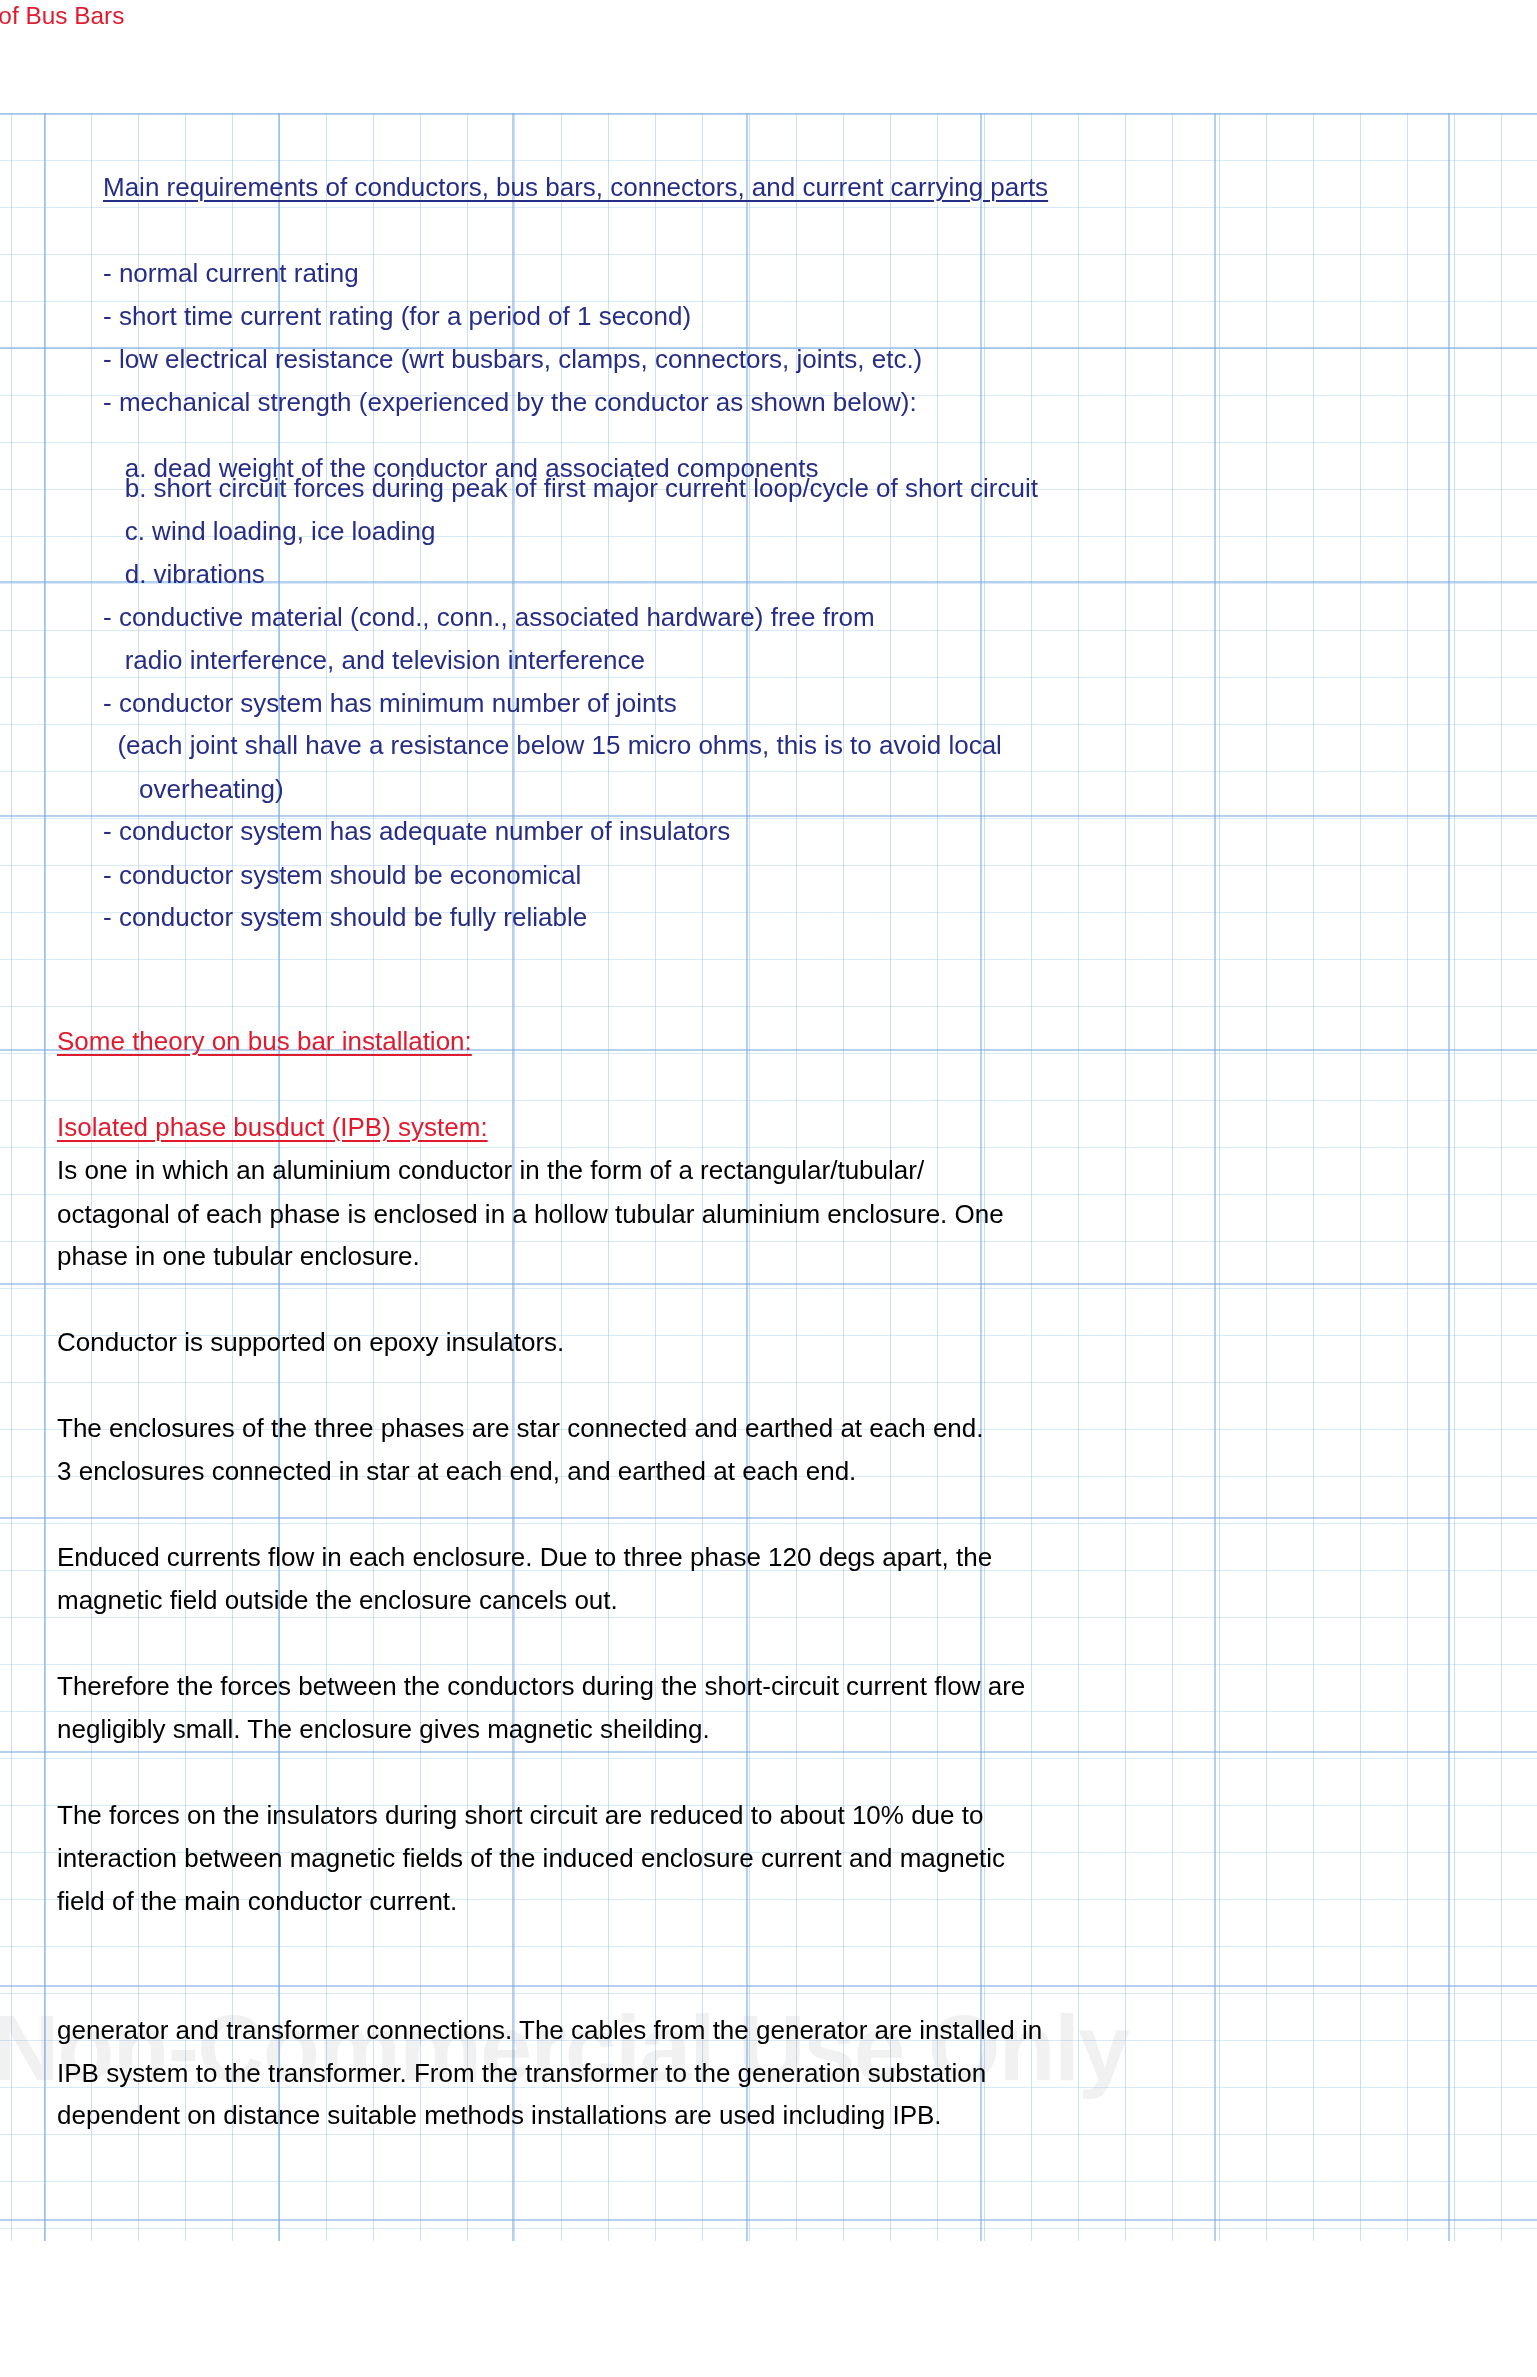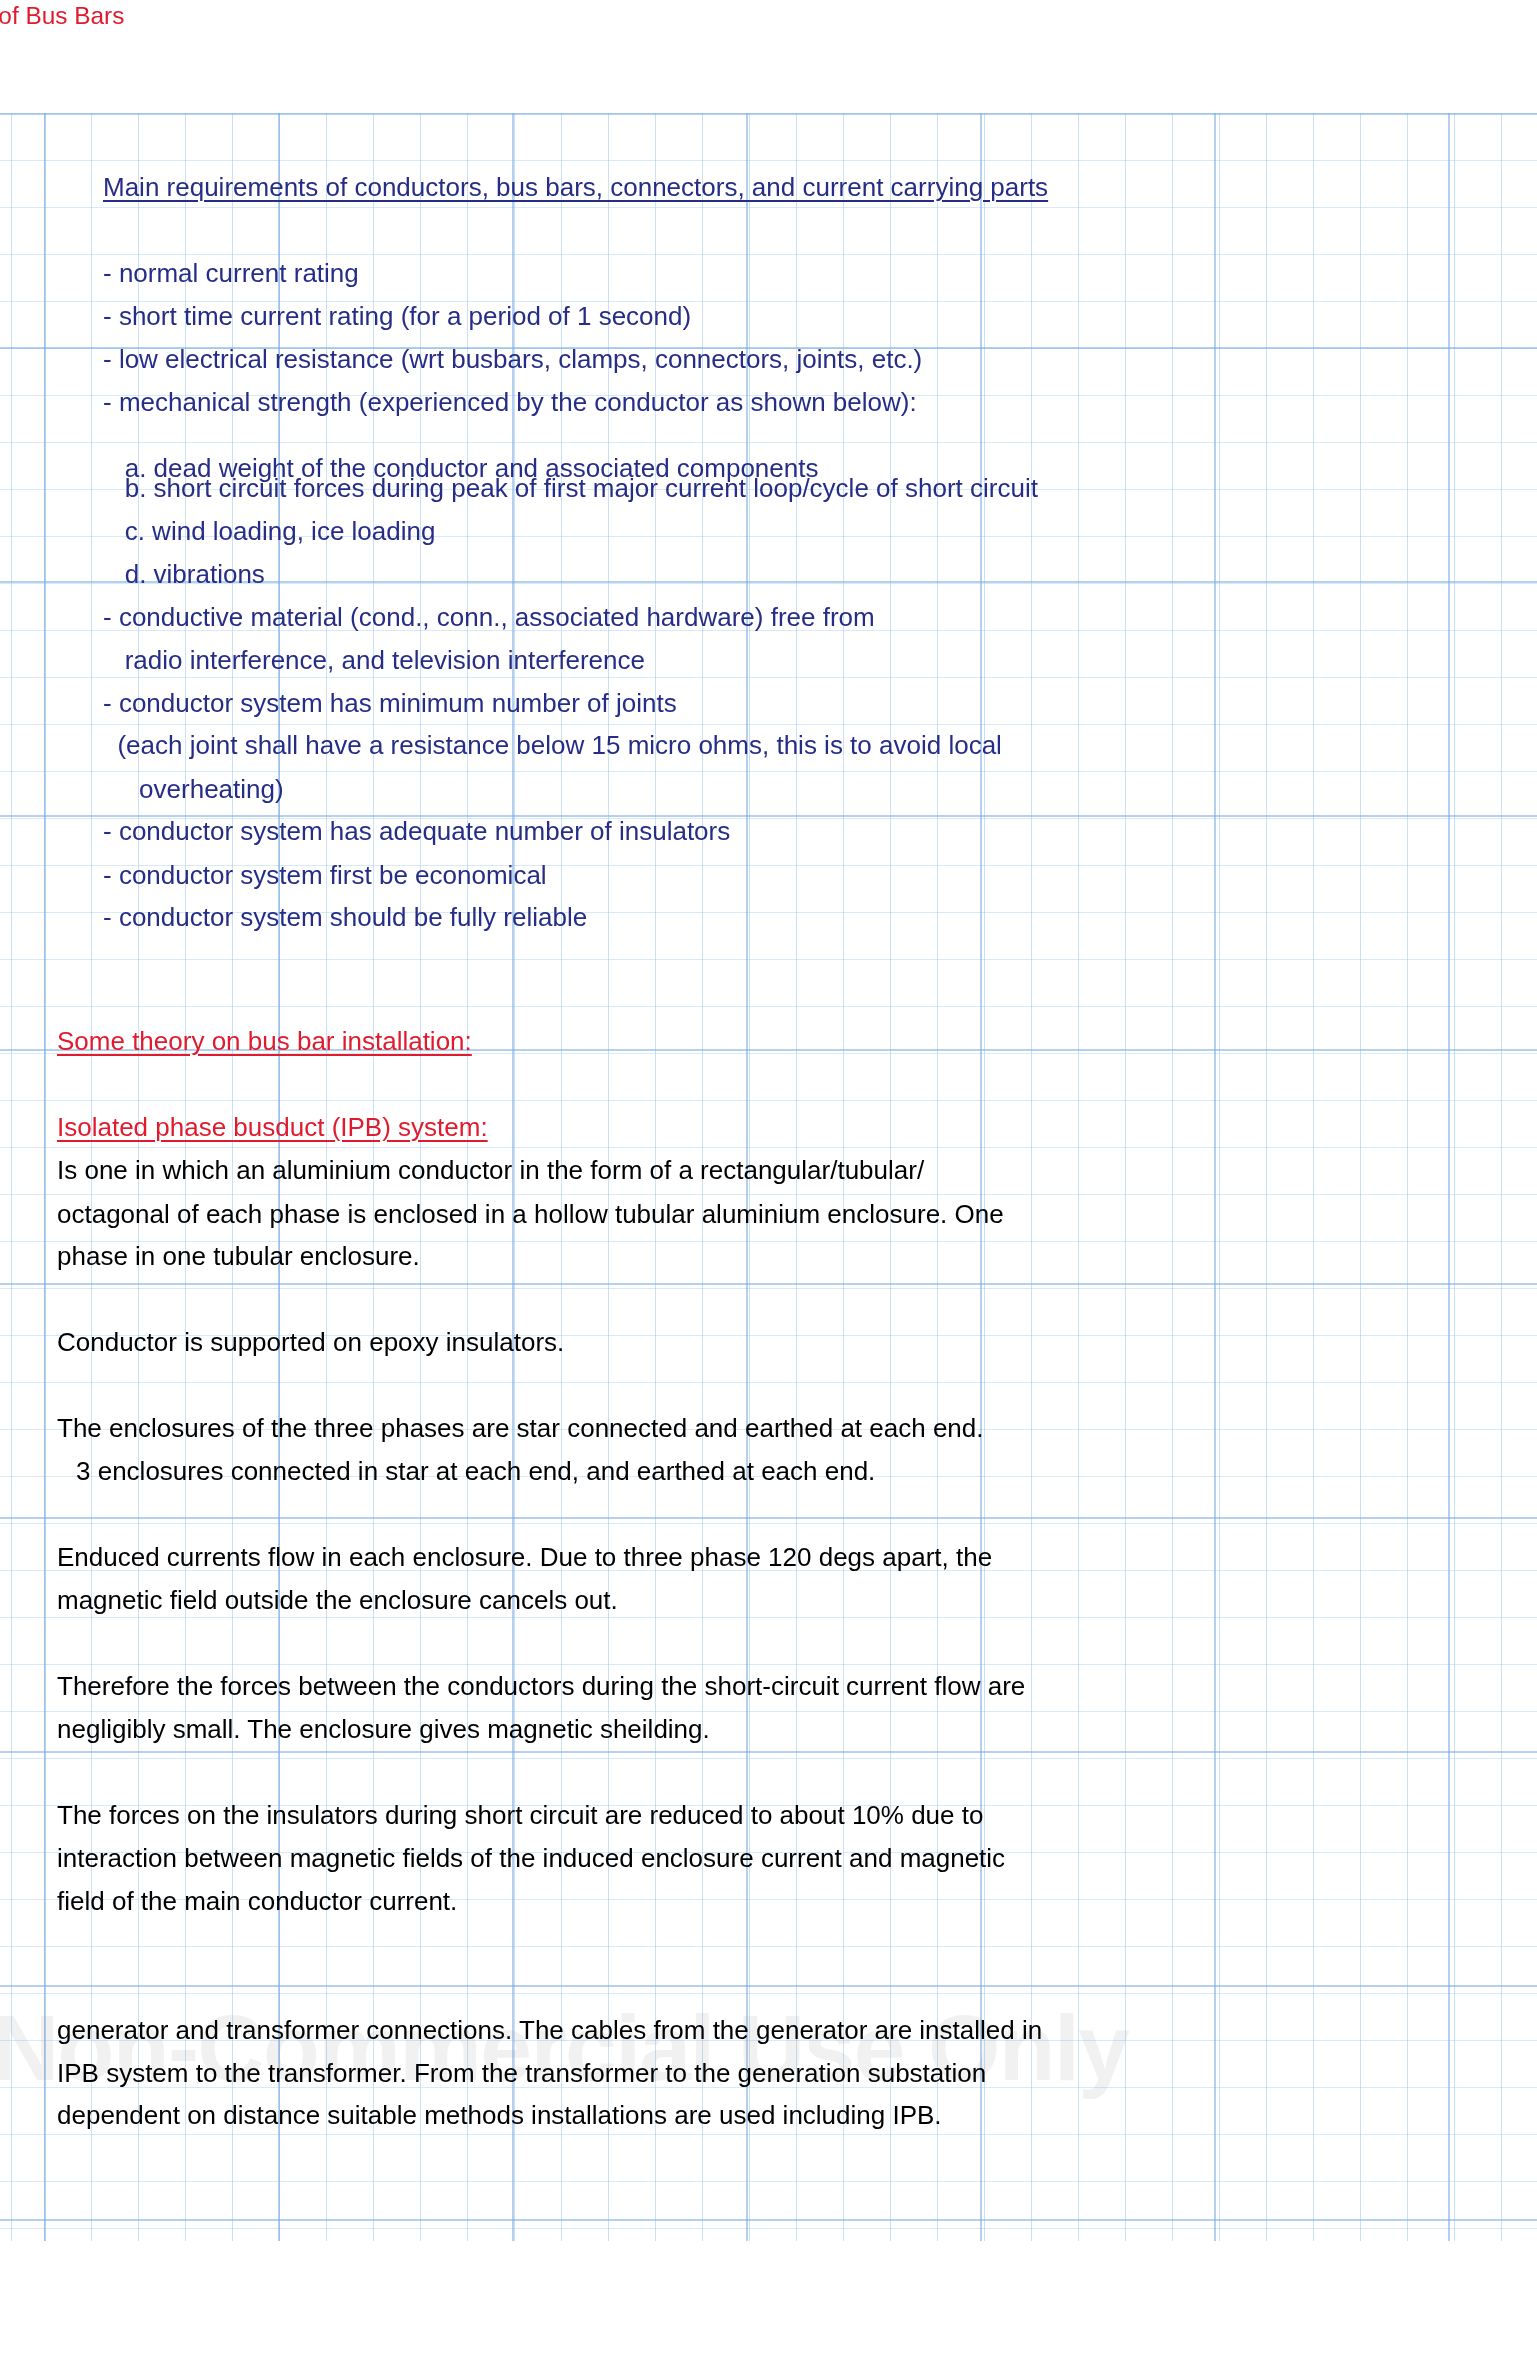--- a/index.html
+++ b/index.html
@@ -135,35 +135,35 @@
     <div class="blk navy" style="left:103px; top:447px;">   a. dead weight of the conductor and associated components</div>
     <div class="blk navy" style="left:103px; top:467px;">   b. short circuit forces during peak of first major current loop/cycle of short circuit</div>
     <div class="blk navy" style="left:103px; top:510px;">   c. wind loading, ice loading</div>
     <div class="blk navy" style="left:103px; top:553px;">   d. vibrations</div>
     <div class="blk navy" style="left:103px; top:596px;">- conductive material (cond., conn., associated hardware) free from</div>
     <div class="blk navy" style="left:103px; top:639px;">   radio interference, and television interference</div>
     <div class="blk navy" style="left:103px; top:682px;">- conductor system has minimum number of joints</div>
     <div class="blk navy" style="left:103px; top:724px;">  (each joint shall have a resistance below 15 micro ohms, this is to avoid local</div>
     <div class="blk navy" style="left:103px; top:768px;">     overheating)</div>
     <div class="blk navy" style="left:103px; top:810px;">- conductor system has adequate number of insulators</div>
-    <div class="blk navy" style="left:103px; top:854px;">- conductor system first be economical</div>
+    <div class="blk navy" style="left:103px; top:854px;">- conductor system should be economical</div>
     <div class="blk navy" style="left:103px; top:896px;">- conductor system should be fully reliable</div>
 
     <div class="blk red-ul" style="left:57px; top:1020px;">Some theory on bus bar installation:</div>
 
     <div class="blk red-ul" style="left:57px; top:1106px;">Isolated phase busduct (IPB) system:</div>
 
     <div class="blk body-black" style="left:57px; top:1149px;">Is one in which an aluminium conductor in the form of a rectangular/tubular/</div>
     <div class="blk body-black" style="left:57px; top:1193px;">octagonal of each phase is enclosed in a hollow tubular aluminium enclosure. One</div>
     <div class="blk body-black" style="left:57px; top:1235px;">phase in one tubular enclosure.</div>
 
     <div class="blk body-black" style="left:57px; top:1321px;">Conductor is supported on epoxy insulators.</div>
 
     <div class="blk body-black" style="left:57px; top:1407px;">The enclosures of the three phases are star connected and earthed at each end.</div>
-    <div class="blk body-black" style="left:57px; top:1450px;margin-left:19px;">3 enclosures connected in star at each end, and earthed at each end.</div>
+    <div class="blk body-black" style="left:57px; top:1450px;">3 enclosures connected in star at each end, and earthed at each end.</div>
 
     <div class="blk body-black" style="left:57px; top:1536px;">Enduced currents flow in each enclosure. Due to three phase 120 degs apart, the</div>
     <div class="blk body-black" style="left:57px; top:1579px;">magnetic field outside the enclosure cancels out.</div>
 
     <div class="blk body-black" style="left:57px; top:1665px;">Therefore the forces between the conductors during the short-circuit current flow are</div>
     <div class="blk body-black" style="left:57px; top:1708px;">negligibly small. The enclosure gives magnetic sheilding.</div>
 
     <div class="blk body-black" style="left:57px; top:1794px;">The forces on the insulators during short circuit are reduced to about 10% due to</div>
     <div class="blk body-black" style="left:57px; top:1837px;">interaction between magnetic fields of the induced enclosure current and magnetic</div>
     <div class="blk body-black" style="left:57px; top:1880px;">field of the main conductor current.</div>

